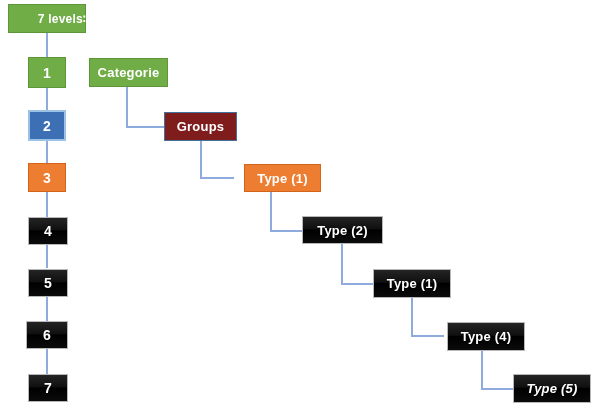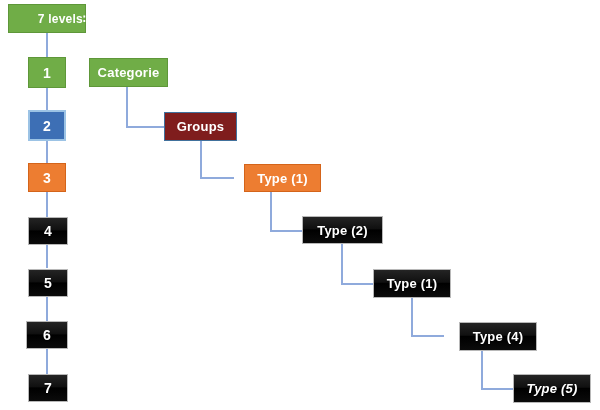--- a/index.html
+++ b/index.html
@@ -109,17 +109,17 @@
   <div class="node green" style="left:89px; top:58px; width:79px; height:29px; font-size:13px;">Categorie</div>
 
   <div class="node blue-light" style="left:164px; top:112px; width:73px; height:29px; font-size:13px;">Groups</div>
 
   <div class="node orange" style="left:244px; top:164px; width:77px; height:28px; font-size:13px;">Type (1)</div>
 
   <div class="node black" style="left:302px; top:216px; width:81px; height:28px; font-size:13px;">Type (2)</div>
 
   <div class="node black" style="left:373px; top:269px; width:78px; height:29px; font-size:13px;">Type (1)</div>
 
-  <div class="node black" style="left:459px; top:322px; width:78px; height:29px; font-size:13px;">Type (4)</div>
+  <div class="node black" style="left:447px; top:322px; width:78px; height:29px; font-size:13px;">Type (4)</div>
 
   <div class="node black" style="left:513px; top:374px; width:78px; height:29px; font-size:13px;font-style:italic;">Type (5)</div>
 
 </div>
 
 </body></html>

